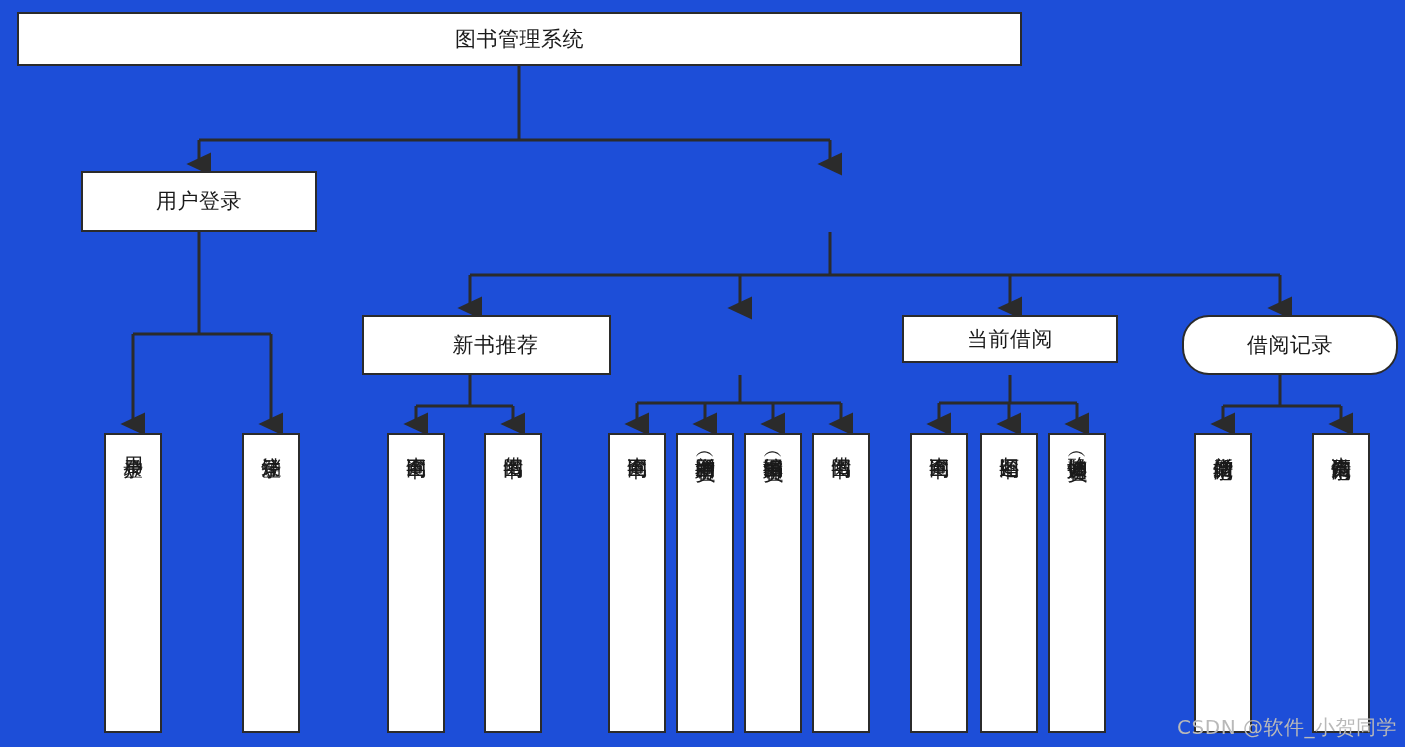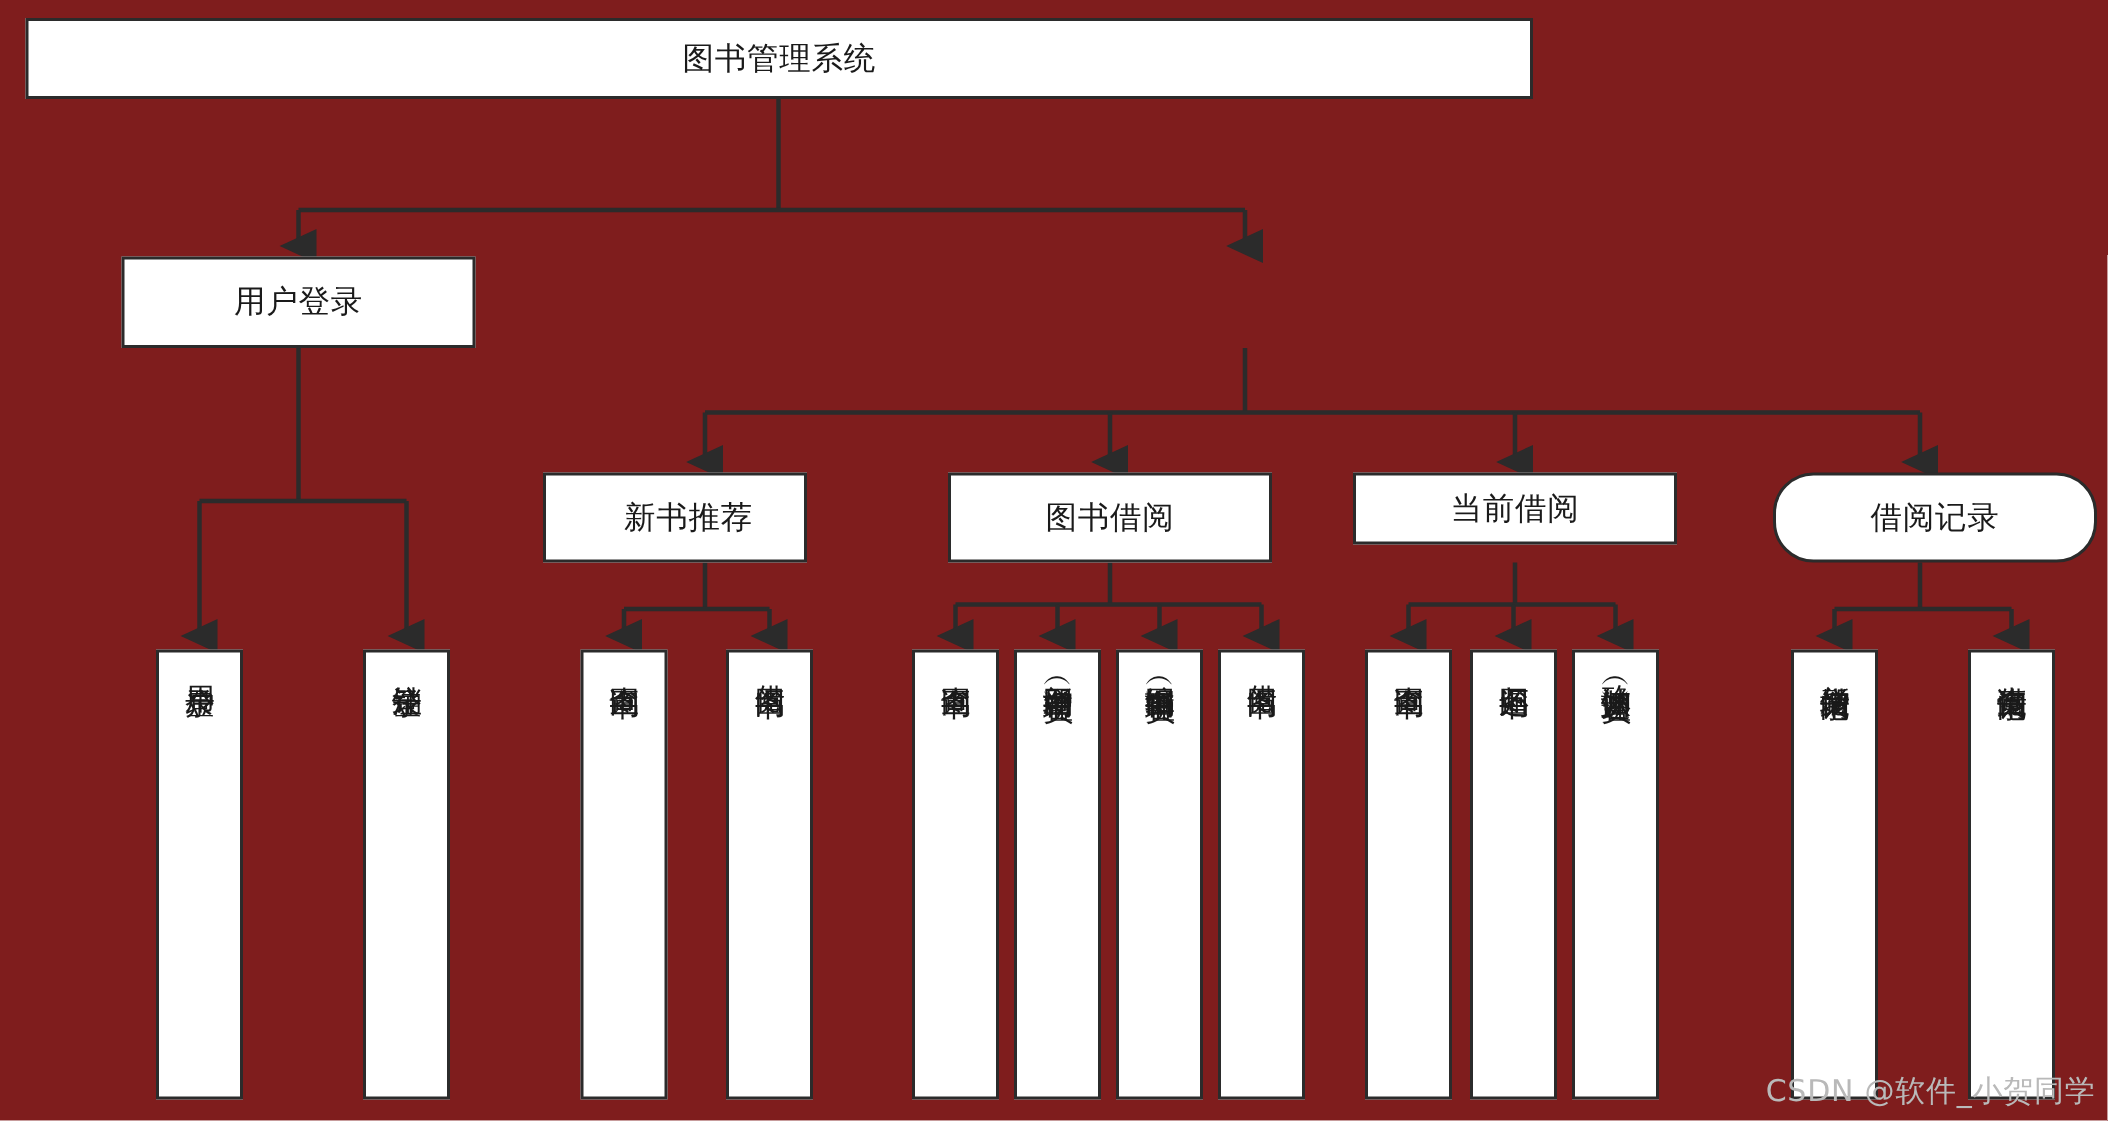--- a/index.html
+++ b/index.html
@@ -7,21 +7,21 @@
     padding: 0;
     background: #ffffff;
   }
   body {
     font-family: "DejaVu Sans", "Liberation Sans", sans-serif;
   }
   #canvas {
     position: relative;
     width: 1405px;
     height: 747px;
-    background: #7f1d1d;
+    background: #1d4ed8;
     overflow: hidden;
   }
   #wires {
     position: absolute;
     left: 0;
     top: 0;
     width: 1405px;
     height: 747px;
   }
   .node {
@@ -120,25 +120,22 @@
   </svg>
 
   <div class="node node-h" style="left:17px; top:12px; width:1005px; height:54px;">
     <span>图书管理系统</span>
   </div>
 
   <div class="node node-h" style="left:81px; top:171px; width:236px; height:61px;">
     <span>用户登录</span>
   </div>
 
-  <div class="node node-h" style="left:362px; top:315px; width:176px; height:60px;padding-left:18px;">
+  <div class="node node-h" style="left:362px; top:315px; width:249px; height:60px;padding-left:18px;">
     <span>新书推荐</span>
-  </div>
-  <div class="node node-h" style="left:632px; top:315px; width:216px; height:60px;">
-    <span>图书借阅</span>
   </div>
   <div class="node node-h" style="left:902px; top:315px; width:216px; height:48px;">
     <span>当前借阅</span>
   </div>
   <div class="node node-h" style="left:1182px; top:315px; width:216px; height:60px;border-radius:27px;">
     <span>借阅记录</span>
   </div>
 
   <div class="node node-v" style="left:104px; top:433px; width:58px; height:300px;">
     <span class="vtext">用户登录</span>

